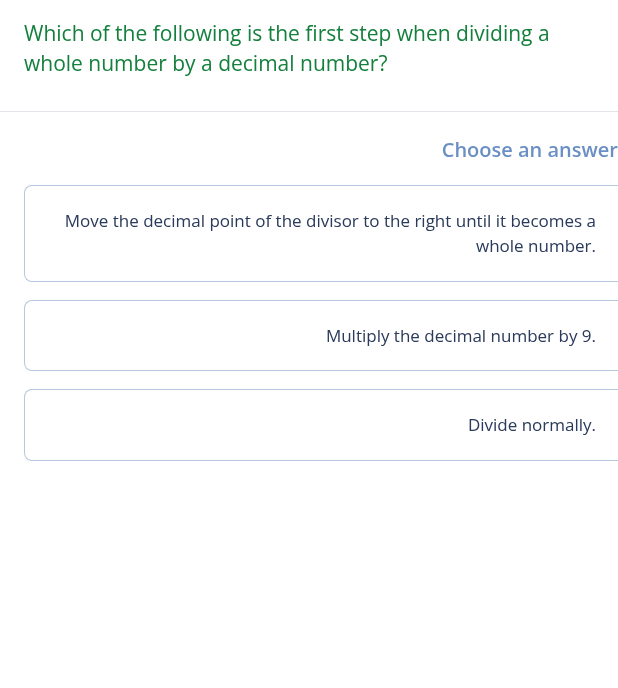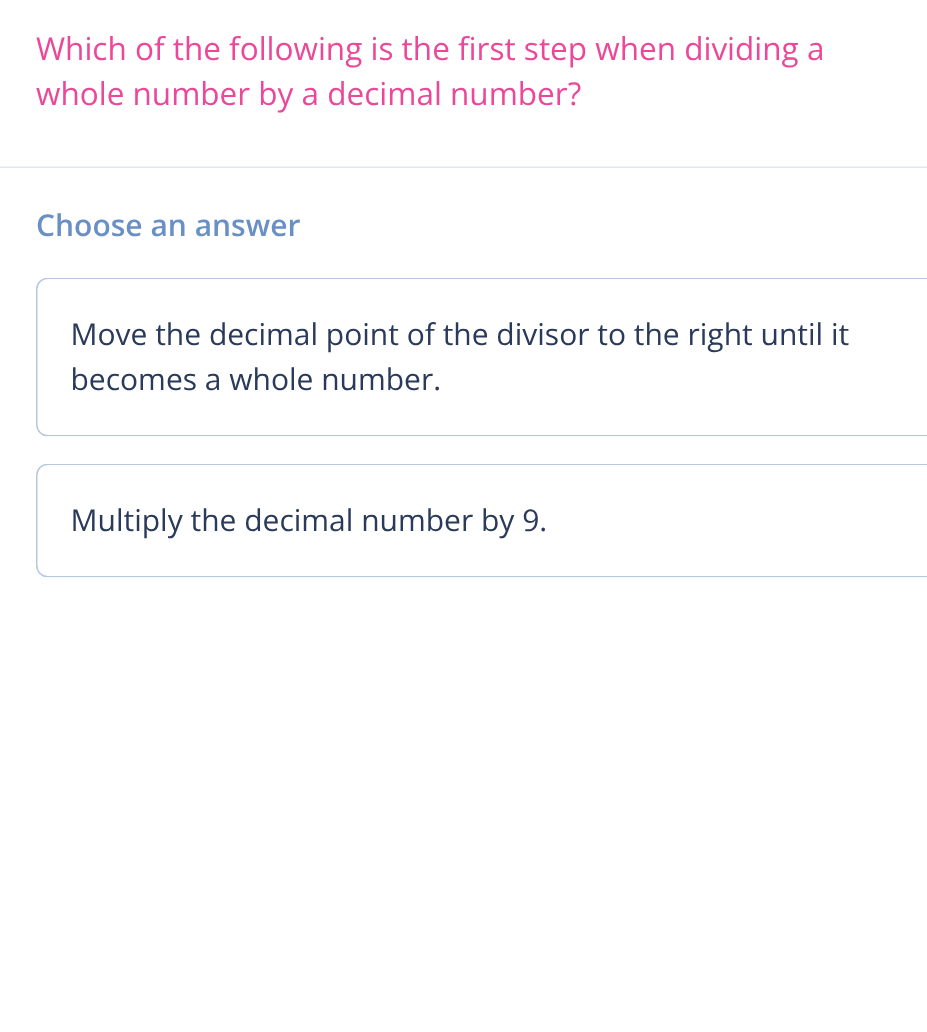--- a/index.html
+++ b/index.html
@@ -12,50 +12,51 @@
       background: #ffffff;
       width: 618px;
       height: 688px;
       overflow: hidden;
     }
     .question-section {
       padding: 18px 24px 32px 24px;
     }
     .question-text {
       font-size: 21px;
-      color: #ec4899;
+      color: #15803d;
       line-height: 1.45;
       font-weight: 400;
     }
     .divider {
       border: none;
       border-top: 1px solid #e2e5ea;
     }
     .answer-section {
       padding: 24px 0 0 24px;
+      text-align: right;
     }
     .choose-label {
       font-size: 20px;
       font-weight: 600;
       color: #6a8fc5;
       margin-bottom: 22px;
     }
     .answer-option {
       border: 1.5px solid #b8c7e0;
       border-radius: 8px;
       border-top-right-radius: 0;
       border-bottom-right-radius: 0;
       border-right: none;
       padding: 22px 22px;
       margin-bottom: 18px;
       cursor: pointer;
       background: #ffffff;
     }
     .answer-text {
-      font-size: 20px;
+      font-size: 17px;
       color: #2a3a5a;
       line-height: 1.5;
       font-weight: 400;
     }
   </style>
 </head>
 <body>
 
 <div class="question-section">
   <p class="question-text">Which of the following is the first step when dividing a whole number by a decimal number?</p>
@@ -68,13 +69,16 @@
 
   <div class="answer-option">
     <div class="answer-text">Move the decimal point of the divisor to the right until it becomes a whole number.</div>
   </div>
 
 
   <div class="answer-option">
     <div class="answer-text">Multiply the decimal number by 9.</div>
   </div>
 
+  <div class="answer-option">
+    <div class="answer-text">Divide normally.</div>
+  </div>
 </div>
 
 </body></html>

